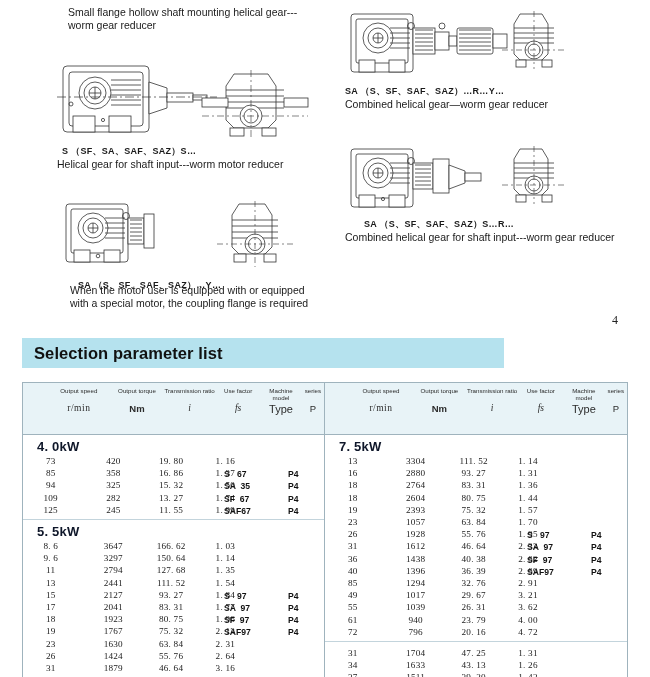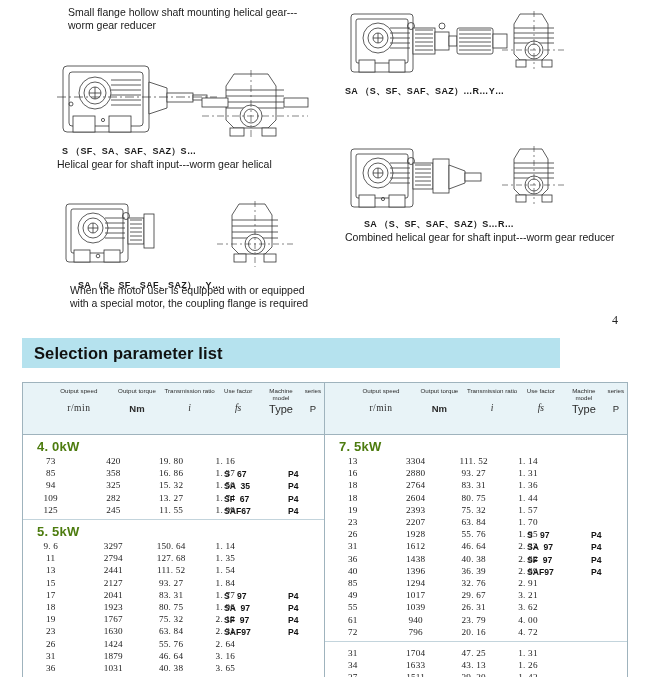--- a/index.html
+++ b/index.html
@@ -33,21 +33,21 @@
   
   .page-num {
     position:absolute; right: 32px; top: 313px;
     font-size: 12px; color:#222;
     font-family: "Liberation Serif", serif;
   }
 
   
   .banner {
     position:absolute; left: 22px; top: 338px;
-    width: 538px; height: 30px;
+    width: 482px; height: 30px;
     background: #b5e2ee;
     display: flex; align-items: center;
   }
   .banner-text {
     padding-left: 12px;
     font-size: 16.5px; font-weight: bold; color: #111;
     letter-spacing: .1px;
   }
 
   
@@ -90,21 +90,21 @@
   .hrow.r2 .c-ratio { font-style: italic; font-family:"Liberation Serif", serif; }
   .hrow.r2 .c-fs    { font-style: italic; font-family:"Liberation Serif", serif; }
   .hrow.r2 .c-model { font-size: 11px; }
   .hrow.r2 .c-series{ }
 
   .tbody { position:relative; }
 
   .kw-block { position:relative; border-bottom: 1px solid #c3d4dc; padding-bottom: 3px; }
   .kw-block.nodiv { border-bottom: none; }
   .kw-label {
-    font-size: 13px; font-weight: bold; color:#4d7c0f;
+    font-size: 13px; font-weight: bold; color:#0f172a;
     padding: 4px 0 1px 14px;
     font-family: "Liberation Sans", sans-serif;
     letter-spacing: .2px;
   }
   .drow { display:flex; width:100%; height: 12.2px; align-items:center;gap:12px; }
   .dcell {
     font-family: "Liberation Serif", serif;
     font-size: 9.2px; color:#1a1a1a;
     text-align:center;
     letter-spacing: .2px;
@@ -169,21 +169,21 @@
           <rect x="2" y="30" width="26" height="9" fill="#fff"></rect>
           <rect x="84" y="30" width="24" height="9" fill="#fff"></rect>
           <rect x="30" y="60" width="14" height="8" fill="#fff"></rect>
           <rect x="62" y="60" width="14" height="8" fill="#fff"></rect>
         </g>
         <path d="M51 2 v68 M2 48 h106" stroke="#333" stroke-width="0.6" stroke-dasharray="7 3 2 3" fill="none"></path>
       </svg>
     </div>
 
     <div class="abs caption cap-code" style="left:62px; top:146px;">S （SF、SA、SAF、SAZ）S…</div>
-    <div class="abs caption cap-desc" style="left:57px; top:158px;">Helical gear for shaft input---worm gear helical</div>
+    <div class="abs caption cap-desc" style="left:57px; top:158px;">Helical gear for shaft input---worm motor reducer</div>
 
     <div class="abs drawing" style="left:345px; top:10px;">
       <svg width="175" height="68" viewBox="0 0 175 68">
         <g fill="none" stroke="#333" stroke-width="0.8">
           <rect x="6" y="4" width="62" height="58" rx="3" fill="#fff"></rect>
           <rect x="11" y="9" width="52" height="44" rx="2"></rect>
           <circle cx="33" cy="28" r="15"></circle>
           <circle cx="33" cy="28" r="10"></circle>
           <circle cx="33" cy="28" r="5"></circle>
           <path d="M28 28 h10 M33 23 v10"></path>
@@ -211,20 +211,21 @@
           <circle cx="34" cy="40" r="9" fill="#fff"></circle>
           <circle cx="34" cy="40" r="6"></circle>
           <rect x="16" y="50" width="10" height="7" fill="#fff"></rect>
           <rect x="42" y="50" width="10" height="7" fill="#fff"></rect>
         </g>
         <path d="M34 1 v58 M2 40 h64" stroke="#333" stroke-width="0.6" stroke-dasharray="6 3 2 3" fill="none"></path>
       </svg>
     </div>
 
     <div class="abs caption cap-code" style="left:345px; top:86px;">SA （S、SF、SAF、SAZ）…R…Y…</div>
+    <div class="abs caption cap-desc" style="left:345px; top:98px;">Combined helical gear—worm gear reducer</div>
 
     <div class="abs drawing" style="left:345px; top:145px;">
       <svg width="175" height="68" viewBox="0 0 175 68">
         <g fill="none" stroke="#333" stroke-width="0.8">
           <rect x="6" y="4" width="62" height="58" rx="3" fill="#fff"></rect>
           <rect x="11" y="9" width="52" height="44" rx="2"></rect>
           <circle cx="33" cy="28" r="15"></circle>
           <circle cx="33" cy="28" r="10"></circle>
           <circle cx="33" cy="28" r="5"></circle>
           <path d="M28 28 h10 M33 23 v10"></path>
@@ -382,20 +383,28 @@
               </div>
               <div class="mrow">
                 <div class="m-type">SAF67</div>
                 <div class="m-p">P4</div>
               </div>
             </div>
           </div>
           <div class="kw-block">
             <div class="kw-label">5. 5kW</div>
             <div class="drow">
+              <div class="dcell c-speed">8. 6</div>
+              <div class="dcell c-torque">3647</div>
+              <div class="dcell c-ratio">166. 62</div>
+              <div class="dcell c-fs">1. 03</div>
+              <div class="dcell c-model"></div>
+              <div class="dcell c-series"></div>
+            </div>
+            <div class="drow">
               <div class="dcell c-speed">9. 6</div>
               <div class="dcell c-torque">3297</div>
               <div class="dcell c-ratio">150. 64</div>
               <div class="dcell c-fs">1. 14</div>
               <div class="dcell c-model"></div>
               <div class="dcell c-series"></div>
             </div>
             <div class="drow">
               <div class="dcell c-speed">11</div>
               <div class="dcell c-torque">2794</div>
@@ -555,21 +564,21 @@
             <div class="drow">
               <div class="dcell c-speed">19</div>
               <div class="dcell c-torque">2393</div>
               <div class="dcell c-ratio">75. 32</div>
               <div class="dcell c-fs">1. 57</div>
               <div class="dcell c-model"></div>
               <div class="dcell c-series"></div>
             </div>
             <div class="drow">
               <div class="dcell c-speed">23</div>
-              <div class="dcell c-torque">2207</div>
+              <div class="dcell c-torque">1057</div>
               <div class="dcell c-ratio">63. 84</div>
               <div class="dcell c-fs">1. 70</div>
               <div class="dcell c-model"></div>
               <div class="dcell c-series"></div>
             </div>
             <div class="drow">
               <div class="dcell c-speed">26</div>
               <div class="dcell c-torque">1928</div>
               <div class="dcell c-ratio">55. 76</div>
               <div class="dcell c-fs">1. 95</div>

